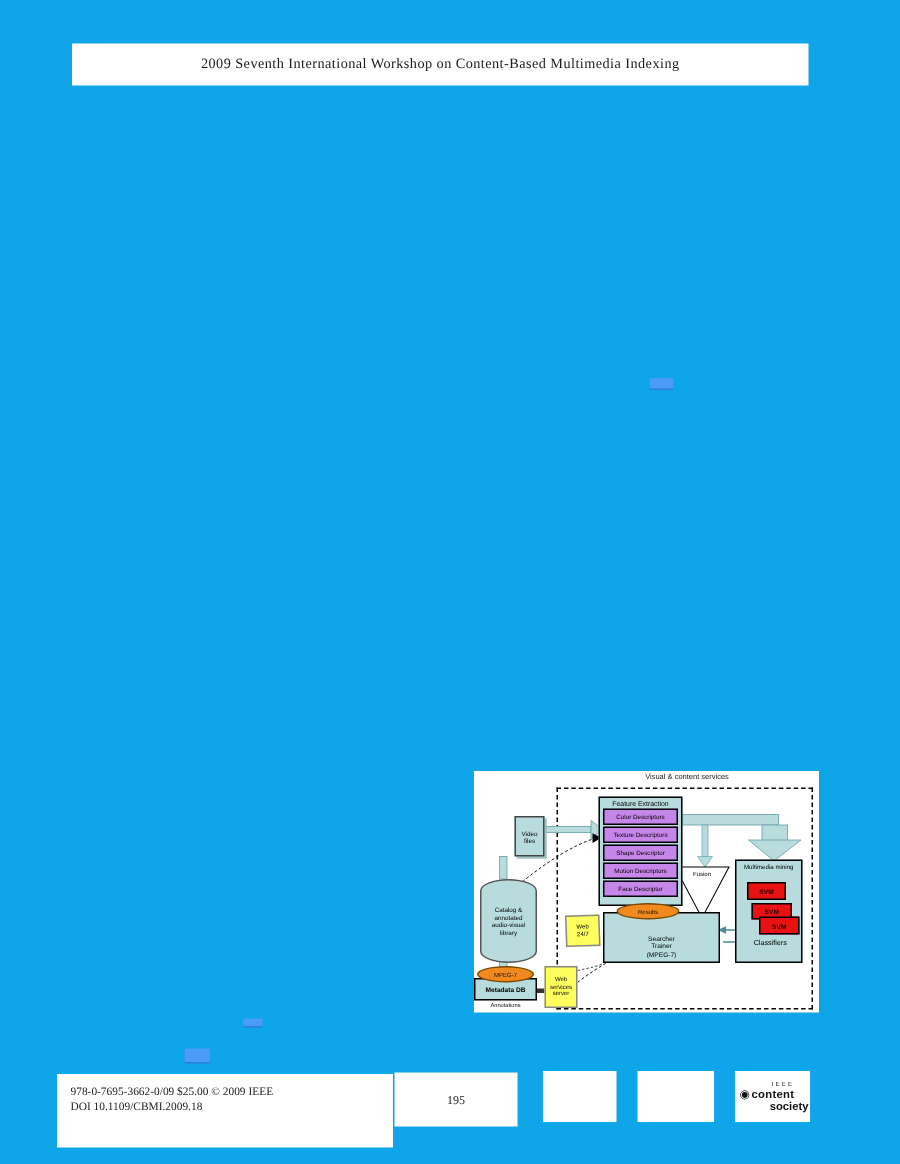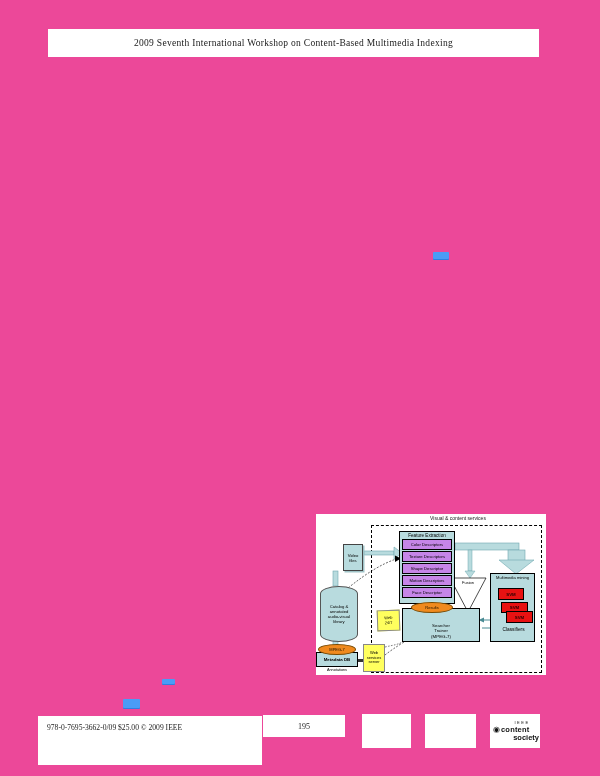--- a/index.html
+++ b/index.html
@@ -1,16 +1,16 @@
 <!DOCTYPE html>
 <html><head>
 <meta charset="utf-8">
 <style>
   html,body{margin:0;padding:0;background:#000;}
-  .page{position:relative;width:600px;height:776px;background:#ec4899;overflow:hidden;
+  .page{position:relative;width:600px;height:776px;background:#0ea5e9;overflow:hidden;
         font-family:"Liberation Serif", serif;}
 
   
   .header-bar{position:absolute;left:48px;top:29px;width:491px;height:28px;background:#fff;
               display:flex;align-items:center;justify-content:center;}
   .header-title{font-size:9.5px;color:#1a1a1a;letter-spacing:.3px;white-space:nowrap;}
 
   
   .link-frag{position:absolute;background:#4a9cf6;border-radius:1px;box-shadow:0 1px 0 #2f7fe0;}
   .link-1{left:433px;top:252px;width:16px;height:7px;}
@@ -57,21 +57,21 @@
         align-items:center;justify-content:center;font-size:4px;line-height:4.8px;text-align:center;}
   .note-1{left:61px;top:96px;width:23px;height:21px;transform:rotate(-2deg);}
   .note-2{left:47px;top:130px;width:22px;height:28px;}
   .db-box{left:0;top:138px;width:42px;height:15px;background:#b8dbde;border:1px solid #000;
           display:flex;align-items:center;justify-content:center;font-size:4.4px;font-weight:bold;}
   .db-caption{left:0;top:154px;width:42px;text-align:center;font-size:3.8px;}
 
   
   .footer-copy{position:absolute;left:38px;top:716px;width:199px;height:42px;background:#fff;
                padding:7px 16px 0 9px;font-size:7.6px;line-height:9.5px;color:#222;}
-  .page-num-box{position:absolute;left:263px;top:715px;width:82px;height:22px;background:#fff;
+  .page-num-box{position:absolute;left:263px;top:715px;width:82px;height:36px;background:#fff;
                 display:flex;align-items:center;justify-content:center;font-size:8px;color:#222;}
   .blank-box{position:absolute;background:#fff;}
   .blank-1{left:362px;top:714px;width:49px;height:34px;}
   .blank-2{left:425px;top:714px;width:51px;height:34px;}
   .logo-box{position:absolute;left:490px;top:714px;width:50px;height:34px;background:#fff;
             font-family:"Liberation Sans", sans-serif;color:#111;}
   .logo-inner{position:absolute;left:3px;top:6px;width:46px;}
   .logo-ieee{font-size:4px;letter-spacing:1.5px;text-align:center;margin-left:12px;}
   .logo-row{display:flex;align-items:center;}
   .logo-globe{font-size:8px;line-height:8px;margin-right:1px;}
@@ -167,20 +167,21 @@
 
     <div class="fig-abs note note-2">
       <span>Web</span>
       <span>services</span>
       <span>server</span>
     </div>
   </div>
 
   <div class="footer-copy">
     <div>978-0-7695-3662-0/09 $25.00 © 2009 IEEE</div>
+    <div>DOI 10.1109/CBMI.2009.18</div>
   </div>
 
   <div class="page-num-box">
     <span>195</span>
   </div>
 
   <div class="blank-box blank-1"></div>
   <div class="blank-box blank-2"></div>
 
   <div class="logo-box">

